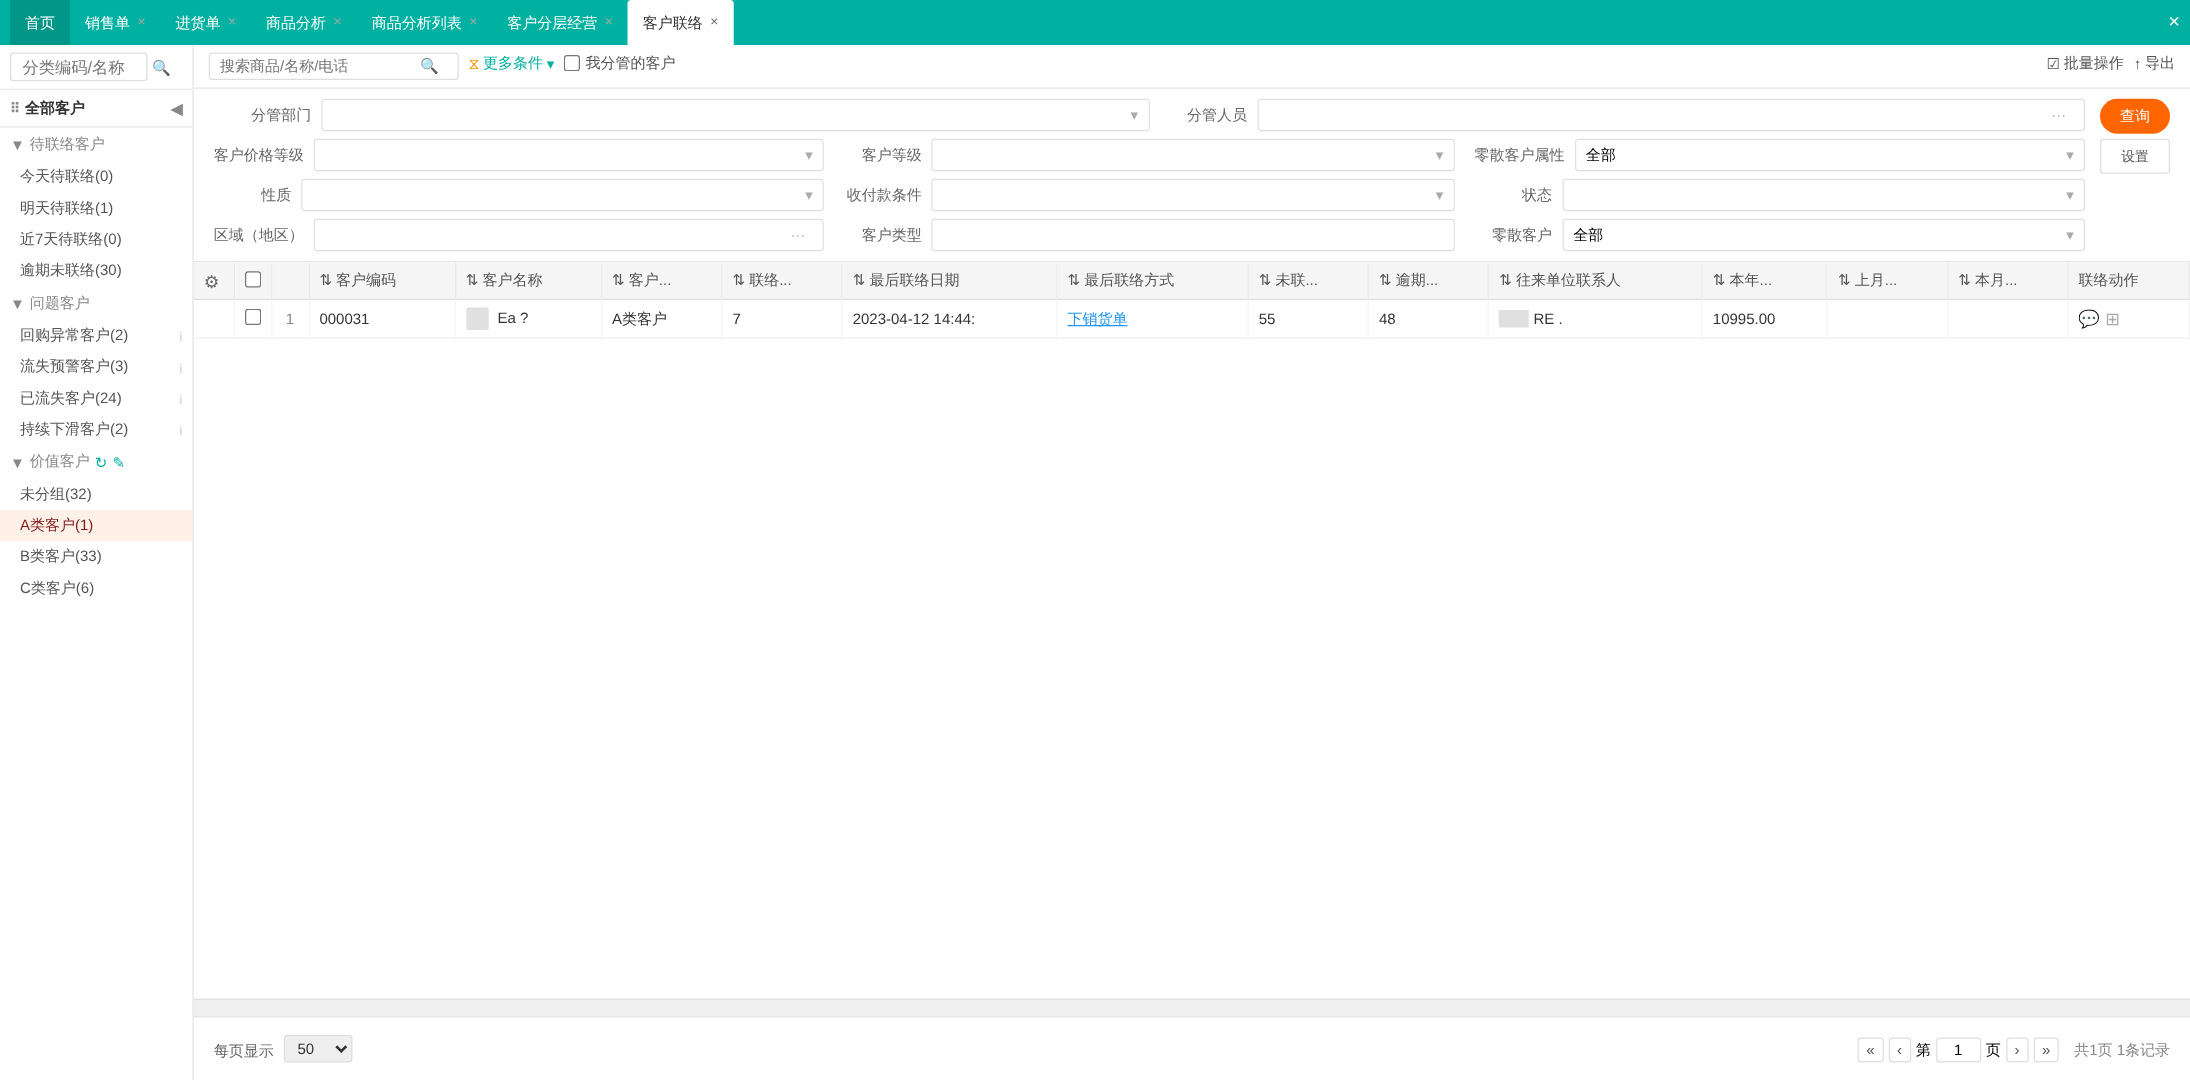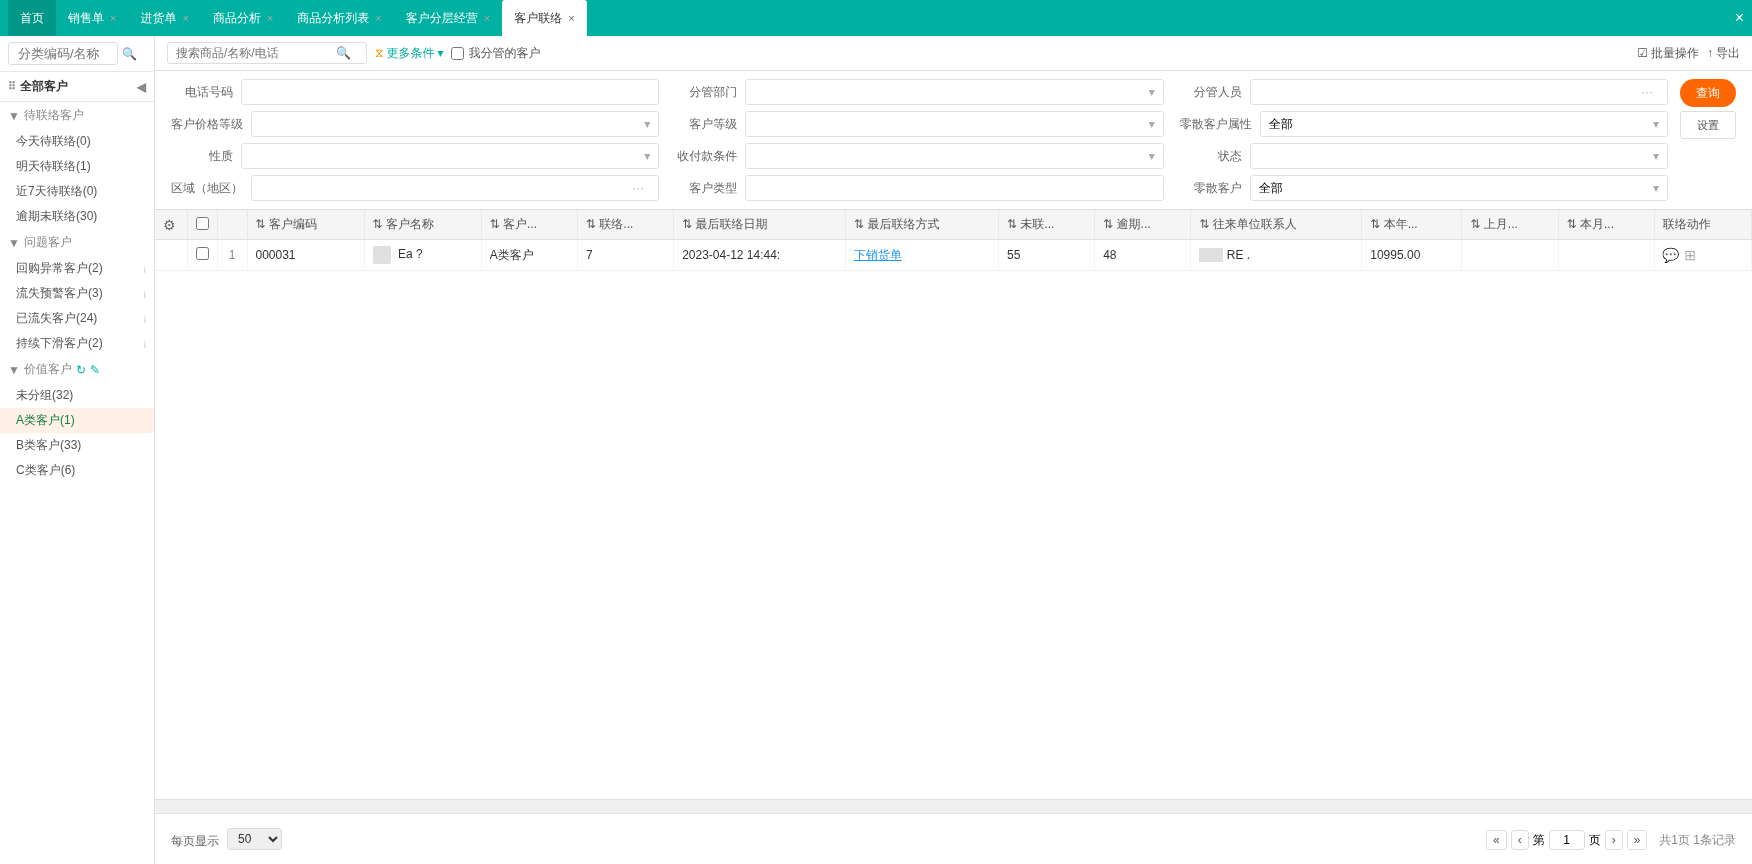--- a/index.html
+++ b/index.html
@@ -86,36 +86,36 @@
     
     .sidebar-item {
       padding: 4px 8px 4px 16px;
       color: #555;
       cursor: pointer;
       white-space: nowrap;
       display: flex;
       align-items: center;
       justify-content: space-between;
     }
-    .sidebar-item.active { background: #fff0e8; color: #15803d; }
+    .sidebar-item.active { background: #fff0e8; color: #7f1d1d; }
     .sidebar-item .info-icon { color: #ccc; font-size: 10px; }
 
     
     .content {
       flex: 1;
       display: flex;
       flex-direction: column;
       background: #f5f5f5;
       overflow: hidden;
     }
 
     
     .filter-bar {
       display: flex;
-      align-items: center;
+      align-items: flex-start;
       padding: 6px 12px;
       background: white;
       border-bottom: 1px solid #e0e0e0;
       gap: 8px;
     }
     .filter-search-input {
       display: flex;
       align-items: center;
       border: 1px solid #ddd;
       border-radius: 3px;
@@ -467,24 +467,20 @@
           <span>导出</span>
         </div>
       </div>
     </div>
 
     <div class="advanced-filter">
       <div style="display:flex;align-items:flex-start;">
         <div style="flex:1;">
 
           <div class="filter-row">
-            <div class="filter-field">
-              <span class="filter-label">电话号码</span>
-              <input class="filter-input" type="text" style="">
-            </div>
             <div class="filter-field" style="margin-left:16px;">
               <span class="filter-label">分管部门</span>
               <div class="filter-select">
                 <span></span>
                 <span class="arrow">▾</span>
               </div>
             </div>
             <div class="filter-field" style="margin-left:16px;">
               <span class="filter-label">分管人员</span>
               <div class="filter-select">

